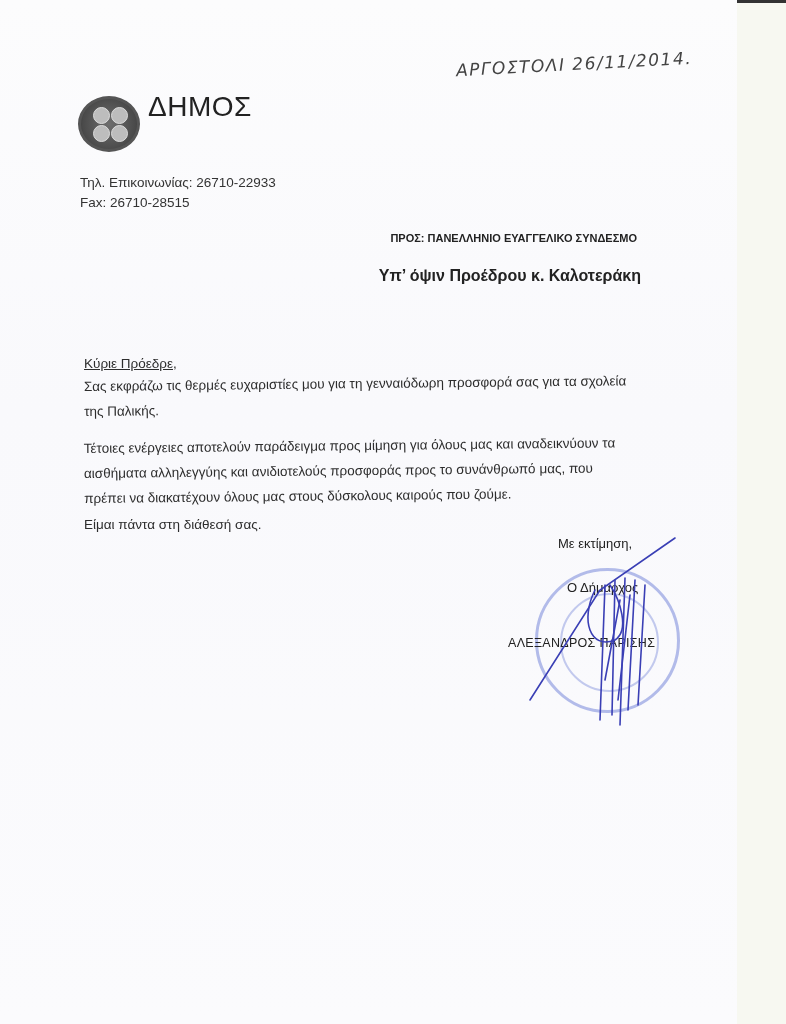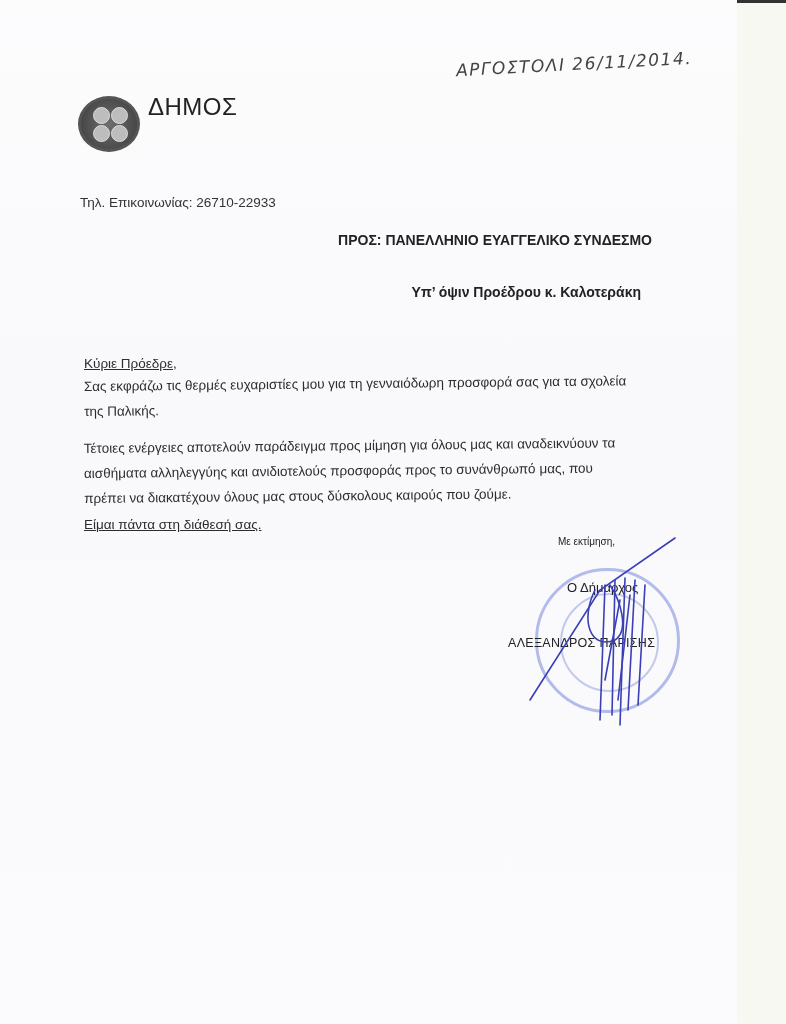--- a/index.html
+++ b/index.html
@@ -22,26 +22,26 @@
     .logo {
       left: 78px; top: 96px; width: 62px; height: 56px; border-radius: 50%;
       background: radial-gradient(circle, #6e6e6e 0%, #4a4a4a 70%, #2c2c2c 100%);
       border: 3px solid #555;
       box-sizing: border-box;
     }
     .logo .coin {
       position: absolute; width: 15px; height: 15px; border-radius: 50%;
       background: #bdbdbd; border: 1px solid #dcdcdc;
     }
-    .org-name { left: 148px; top: 94px; font-size: 24px; line-height: 25px; color: #222; letter-spacing: 0.5px; }
-    .contact { left: 80px; top: 173px; font-size: 13.5px; line-height: 20px; color: #333; margin-top: 20px; }
-    .recipient { right: 85px; top: 232px; font-size: 14px; font-weight: bold; color: #222; text-align: right; }
-    .attn { right: 96px; top: 280px; font-size: 14px; font-weight: bold; color: #222; text-align: left; line-height: 24px; }
+    .org-name { left: 148px; top: 94px; font-size: 28px; line-height: 25px; color: #222; letter-spacing: 0.5px; }
+    .contact { left: 80px; top: 173px; font-size: 13.5px; line-height: 20px; color: #333; }
+    .recipient { right: 100px; top: 232px; font-size: 11px; font-weight: bold; color: #222; text-align: right; }
+    .attn { right: 96px; top: 264px; font-size: 16px; font-weight: bold; color: #222; text-align: left; line-height: 24px; }
     .body-text { left: 84px; font-size: 13.5px; color: #2d2d2d; line-height: 25px; }
-    .closing { left: 558px; top: 536px; font-size: 10px; color: #222; }
+    .closing { left: 558px; top: 536px; font-size: 13px; color: #222; }
     .title { left: 567px; top: 580px; font-size: 13px; color: #222; }
     .signer { left: 508px; top: 636px; font-size: 12.5px; color: #222; letter-spacing: 0.3px; }
     .stamp {
       left: 535px; top: 568px; width: 145px; height: 145px; border-radius: 50%;
       border: 3px solid rgba(90, 110, 210, 0.45);
       box-sizing: border-box;
     }
     .stamp::after {
       content: ""; position: absolute; left: 22px; top: 22px; width: 95px; height: 95px;
       border-radius: 50%; border: 2px solid rgba(90, 110, 210, 0.35);
@@ -63,41 +63,42 @@
     <span class="coin" style="left:12px; top:26px;"></span>
     <span class="coin" style="left:30px; top:26px;"></span>
   </div>
 
   <div class="abs org-name">
     <div>ΔΗΜΟΣ</div>
   </div>
 
   <div class="abs contact">
     <div>Τηλ. Επικοινωνίας: 26710-22933</div>
+    <div>Fax: 26710-28515</div>
   </div>
 
   <div class="abs recipient">ΠΡΟΣ: ΠΑΝΕΛΛΗΝΙΟ ΕΥΑΓΓΕΛΙΚΟ ΣΥΝΔΕΣΜΟ</div>
   <div class="abs attn">
     <div>Υπ’ όψιν Προέδρου κ. Καλοτεράκη</div>
   </div>
 
   <div class="abs body-text" style="top:351px;text-decoration:underline;">Κύριε Πρόεδρε,</div>
 
   <div class="abs body-text" style="top:374px; transform:rotate(-0.6deg); transform-origin:left;">
     <div>Σας εκφράζω τις θερμές ευχαριστίες μου για τη γενναιόδωρη προσφορά σας για τα σχολεία</div>
     <div>της Παλικής.</div>
   </div>
 
   <div class="abs body-text" style="top:436px; transform:rotate(-0.6deg); transform-origin:left;">
     <div>Τέτοιες ενέργειες αποτελούν παράδειγμα προς μίμηση για όλους μας και αναδεικνύουν τα</div>
     <div>αισθήματα αλληλεγγύης και ανιδιοτελούς προσφοράς προς το συνάνθρωπό μας, που</div>
     <div>πρέπει να διακατέχουν όλους μας στους δύσκολους καιρούς που ζούμε.</div>
   </div>
 
-  <div class="abs body-text" style="top:512px;text-decoration:underline;">Είμαι πάντα στη διάθεσή σας.</div>
+  <div class="abs body-text" style="top:512px;">Είμαι πάντα στη διάθεσή σας.</div>
 
   <div class="abs stamp"></div>
 
   <div class="abs closing">Με εκτίμηση,</div>
   <div class="abs title">Ο Δήμαρχος</div>
   <div class="abs signer">ΑΛΕΞΑΝΔΡΟΣ ΠΑΡΙΣΗΣ</div>
 
   <svg class="abs sig" viewBox="0 0 200 200">
     <g fill="none" stroke="#3a3fb5" stroke-width="1.6" stroke-linecap="round">
       <path d="M175 8 L100 60 L30 170"></path>

